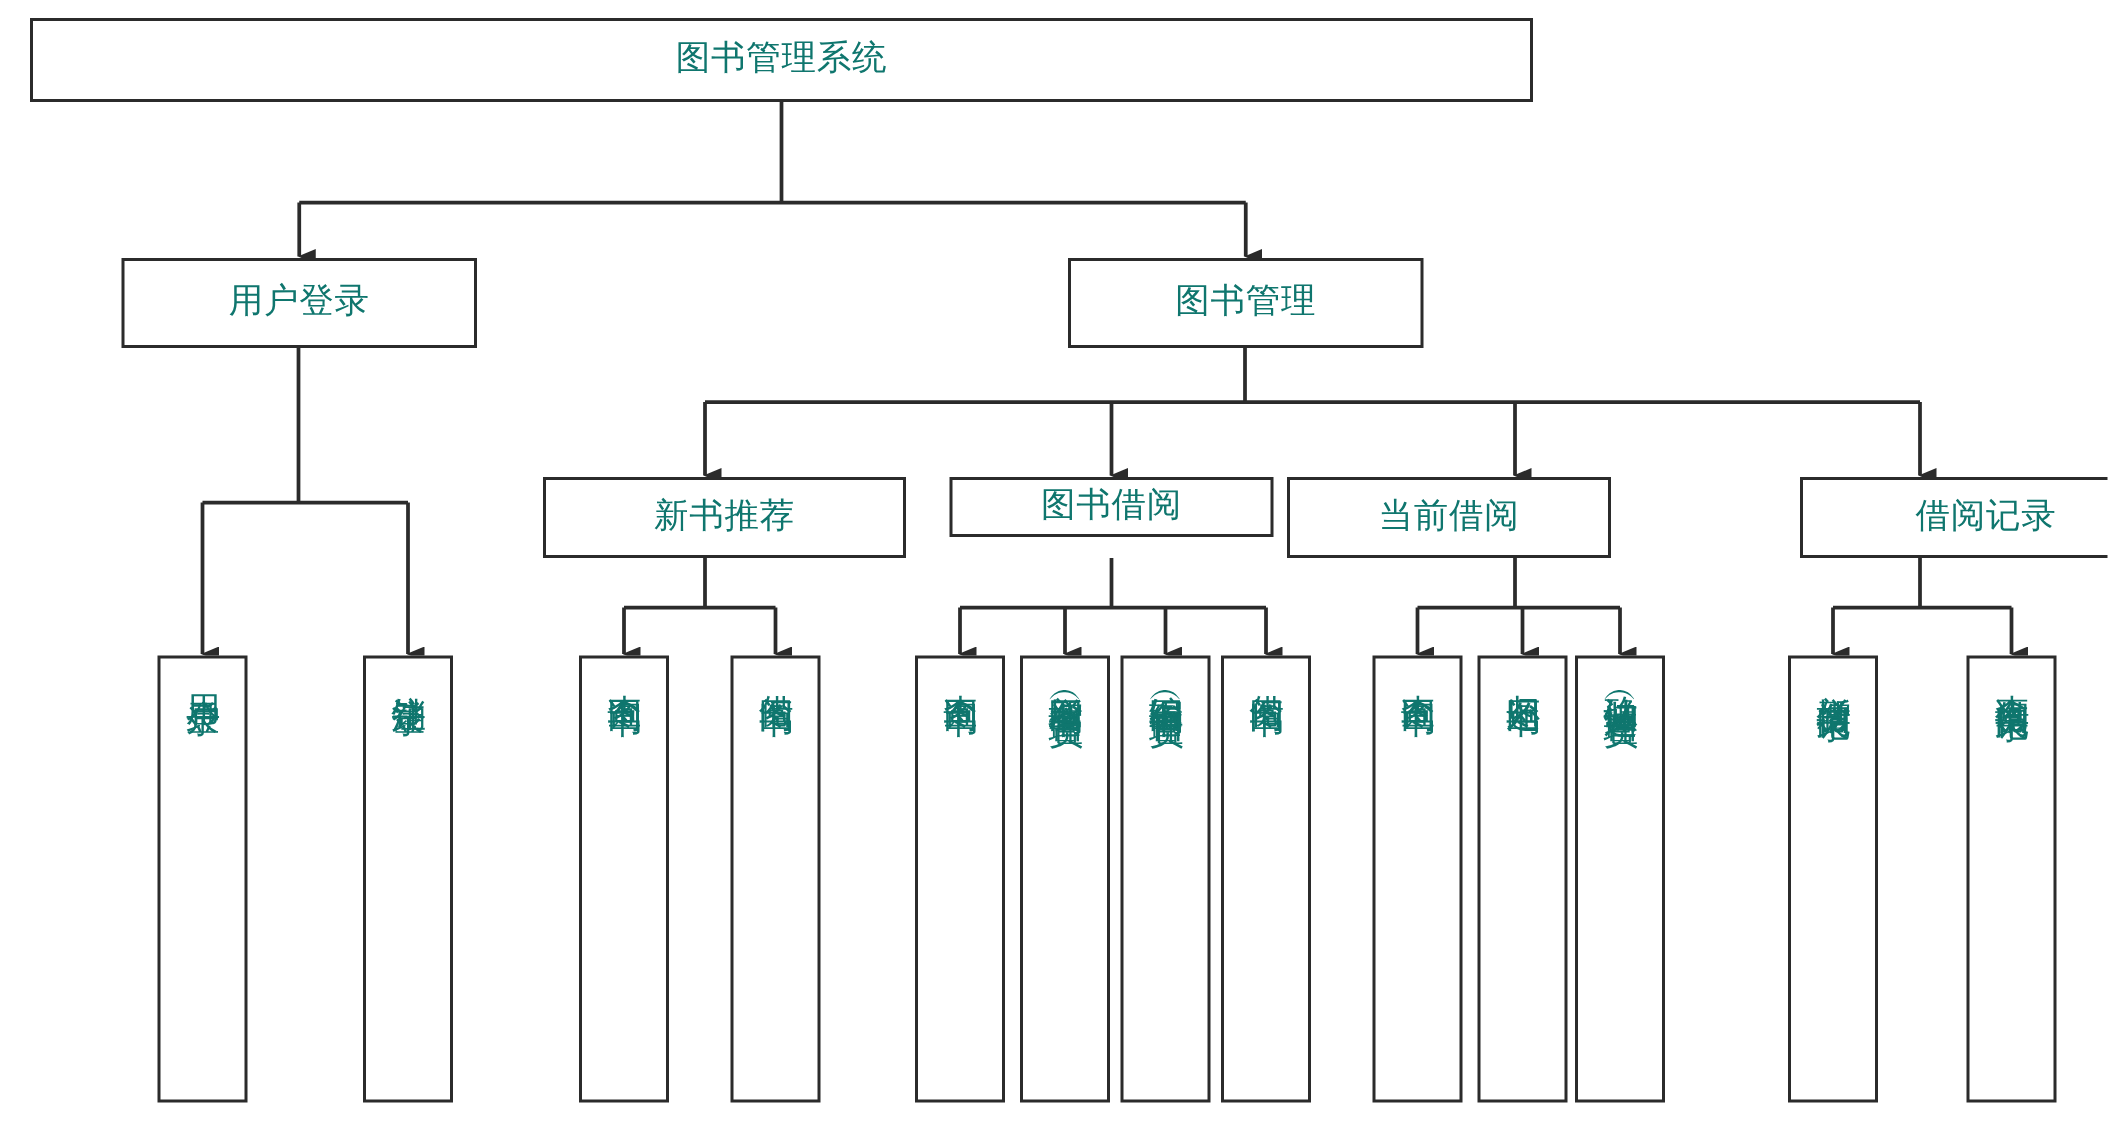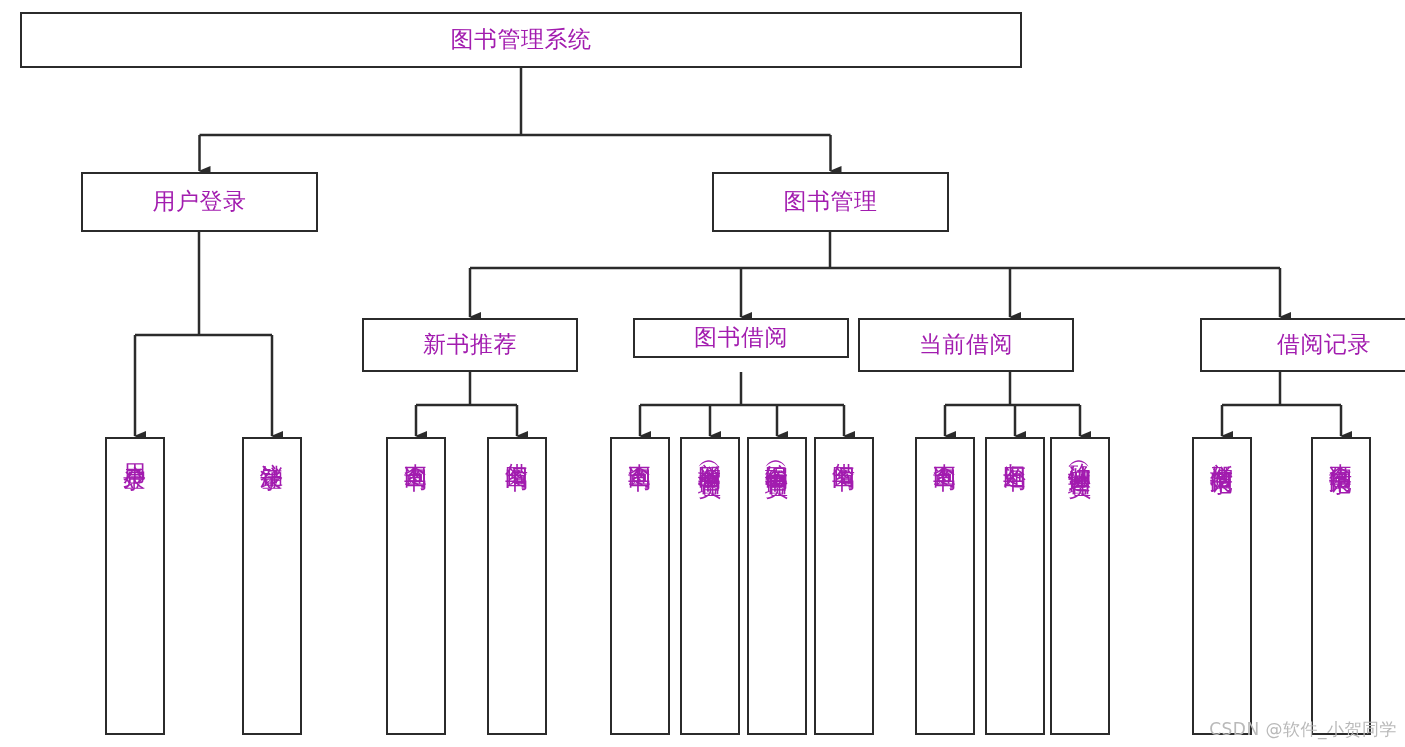--- a/index.html
+++ b/index.html
@@ -27,21 +27,21 @@
     height: 747px;
   }
   .node-box {
     position: absolute;
     box-sizing: border-box;
     border: 2.5px solid #2b2b2b;
     background: #ffffff;
     display: flex;
     align-items: center;
     justify-content: center;
-    color: #a21caf;
+    color: #0f766e;
   }
   .node-label {
     display: block;
     text-align: center;
     line-height: 1.18;
     white-space: nowrap;
   }
   .node-h .node-label {
     font-size: 23px;
     letter-spacing: 0.5px;
@@ -119,21 +119,21 @@
   <div id="node-layer">
       <div class="node-box node-h" style="left: 20px; top: 12px; width: 1002px; height: 56px;">
         <span class="node-label">图书管理系统</span>
       </div>
       <div class="node-box node-h" style="left: 81px; top: 172px; width: 237px; height: 60px;">
         <span class="node-label">用户登录</span>
       </div>
       <div class="node-box node-h" style="left: 712px; top: 172px; width: 237px; height: 60px;">
         <span class="node-label">图书管理</span>
       </div>
-      <div class="node-box node-h" style="left: 362px; top: 318px; width: 216px; height: 54px;">
+      <div class="node-box node-h" style="left: 362px; top: 318px; width: 242px; height: 54px;">
         <span class="node-label">新书推荐</span>
       </div>
       <div class="node-box node-h" style="left: 633px; top: 318px; width: 216px; height: 40px;">
         <span class="node-label">图书借阅</span>
       </div>
       <div class="node-box node-h" style="left: 858px; top: 318px; width: 216px; height: 54px;">
         <span class="node-label">当前借阅</span>
       </div>
       <div class="node-box node-h" style="left: 1172px; top: 318px; width: 248px; height: 54px; margin-left: 28px;">
         <span class="node-label">借阅记录</span>
@@ -172,14 +172,13 @@
         <span class="node-label">确认归还（管理员）</span>
       </div>
       <div class="node-box node-v" style="left: 1192px; top: 437px; width: 60px; height: 298px;">
         <span class="node-label">新增借阅记录</span>
       </div>
       <div class="node-box node-v" style="left: 1311px; top: 437px; width: 60px; height: 298px;">
         <span class="node-label">查询借阅记录</span>
       </div>
     </div>
 
-  <div class="watermark">CSDN @软件_小贺同学</div>
 </div>
 
 </body></html>

